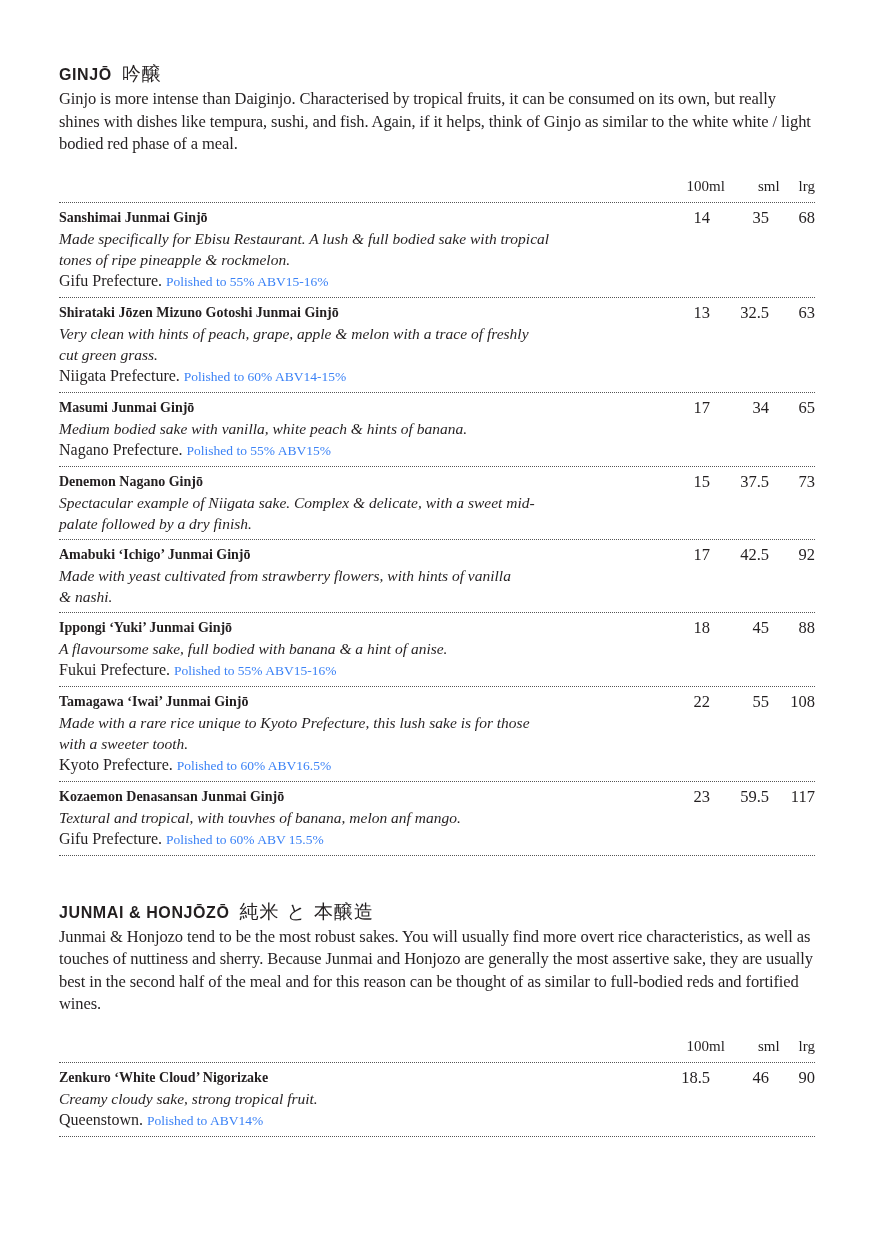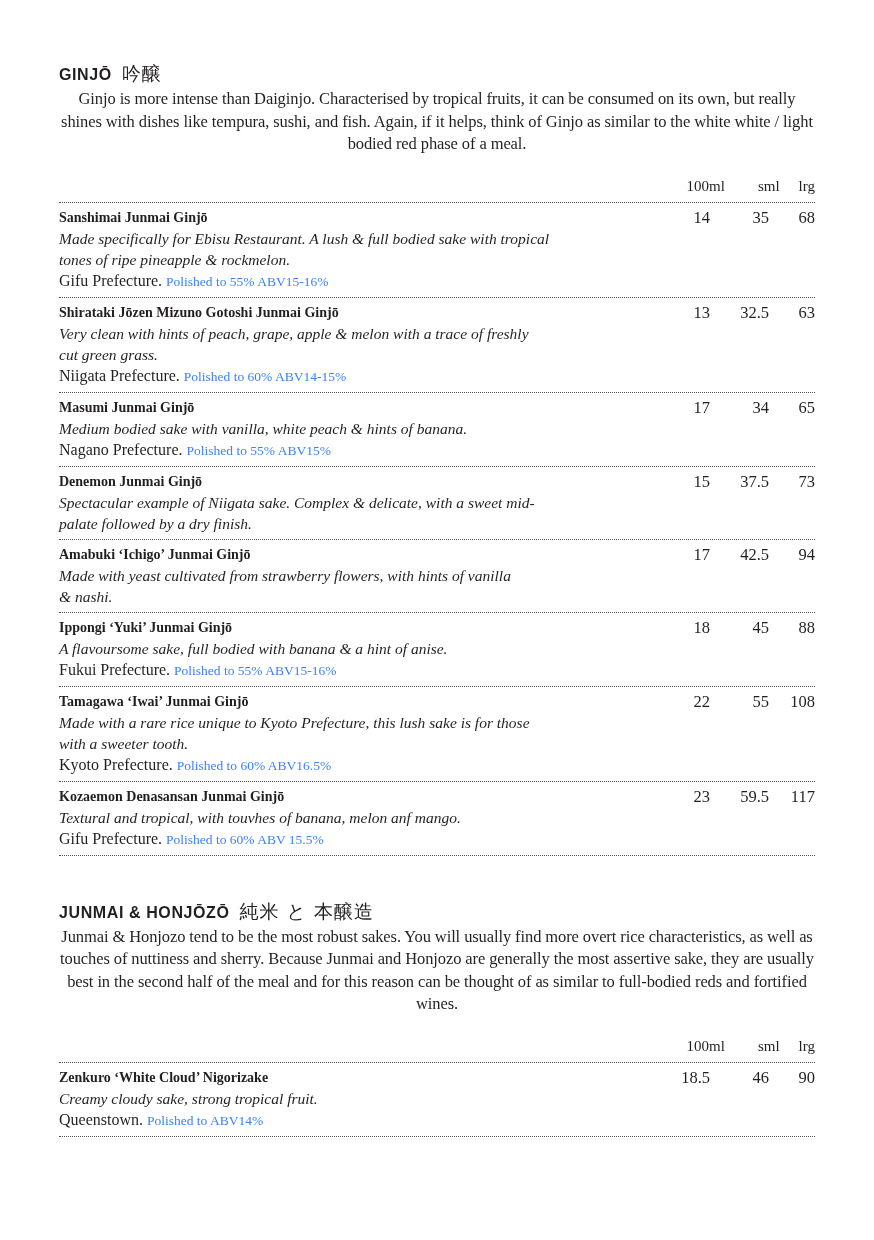--- a/index.html
+++ b/index.html
@@ -15,21 +15,20 @@
     font-weight: bold; font-size: 16px; letter-spacing: 0.6px;
     margin: 0; height: 26px; line-height: 26px;
   }
   .section-heading .kanji {
     font-family: "DejaVu Sans", sans-serif; font-weight: normal;
     font-size: 19px; letter-spacing: 1px;
   }
   .intro {
     font-size: 16.5px; line-height: 22.5px; margin: 2px 0 0 0;
     letter-spacing: -0.1px;
-    text-align: center;
   }
   .col-head {
     display: flex; justify-content: flex-end; font-size: 15px;
     height: 20px; line-height: 20px; margin-top: 20px;
     padding-bottom: 6px;
     border-bottom: 1px dotted #555;
   }
   .col { text-align: right; }
   .col-100 { width: 649px; }
   .col-sml { width: 59px; }
@@ -102,36 +101,36 @@
       <div class="item-desc" style="width:560px">Medium bodied sake with vanilla, white peach &amp; hints of banana.</div>
       <div class="item-origin"><span>Nagano Prefecture.</span> <span class="detail">Polished to 55% ABV15%</span></div>
       <div class="prices">
         <span class="p p100">17</span>
         <span class="p psml">34</span>
         <span class="p plrg">65</span>
       </div>
     </div>
 
     <div class="item">
-      <div class="item-name">Denemon Junmai Ginjō</div>
+      <div class="item-name">Denemon Nagano Ginjō</div>
       <div class="item-desc">Spectacular example of Niigata sake. Complex &amp; delicate, with a sweet mid-palate followed by a dry finish.</div>
       <div class="prices">
         <span class="p p100">15</span>
         <span class="p psml">37.5</span>
         <span class="p plrg">73</span>
       </div>
     </div>
 
     <div class="item">
       <div class="item-name">Amabuki ‘Ichigo’ Junmai Ginjō</div>
       <div class="item-desc" style="width:460px">Made with yeast cultivated from strawberry flowers, with hints of vanilla &amp; nashi.</div>
       <div class="prices">
         <span class="p p100">17</span>
         <span class="p psml">42.5</span>
-        <span class="p plrg">94</span>
+        <span class="p plrg">92</span>
       </div>
     </div>
 
     <div class="item">
       <div class="item-name">Ippongi ‘Yuki’ Junmai Ginjō</div>
       <div class="item-desc" style="width:560px">A flavoursome sake, full bodied with banana &amp; a hint of anise.</div>
       <div class="item-origin"><span>Fukui Prefecture.</span> <span class="detail">Polished to 55% ABV15-16%</span></div>
       <div class="prices">
         <span class="p p100">18</span>
         <span class="p psml">45</span>

